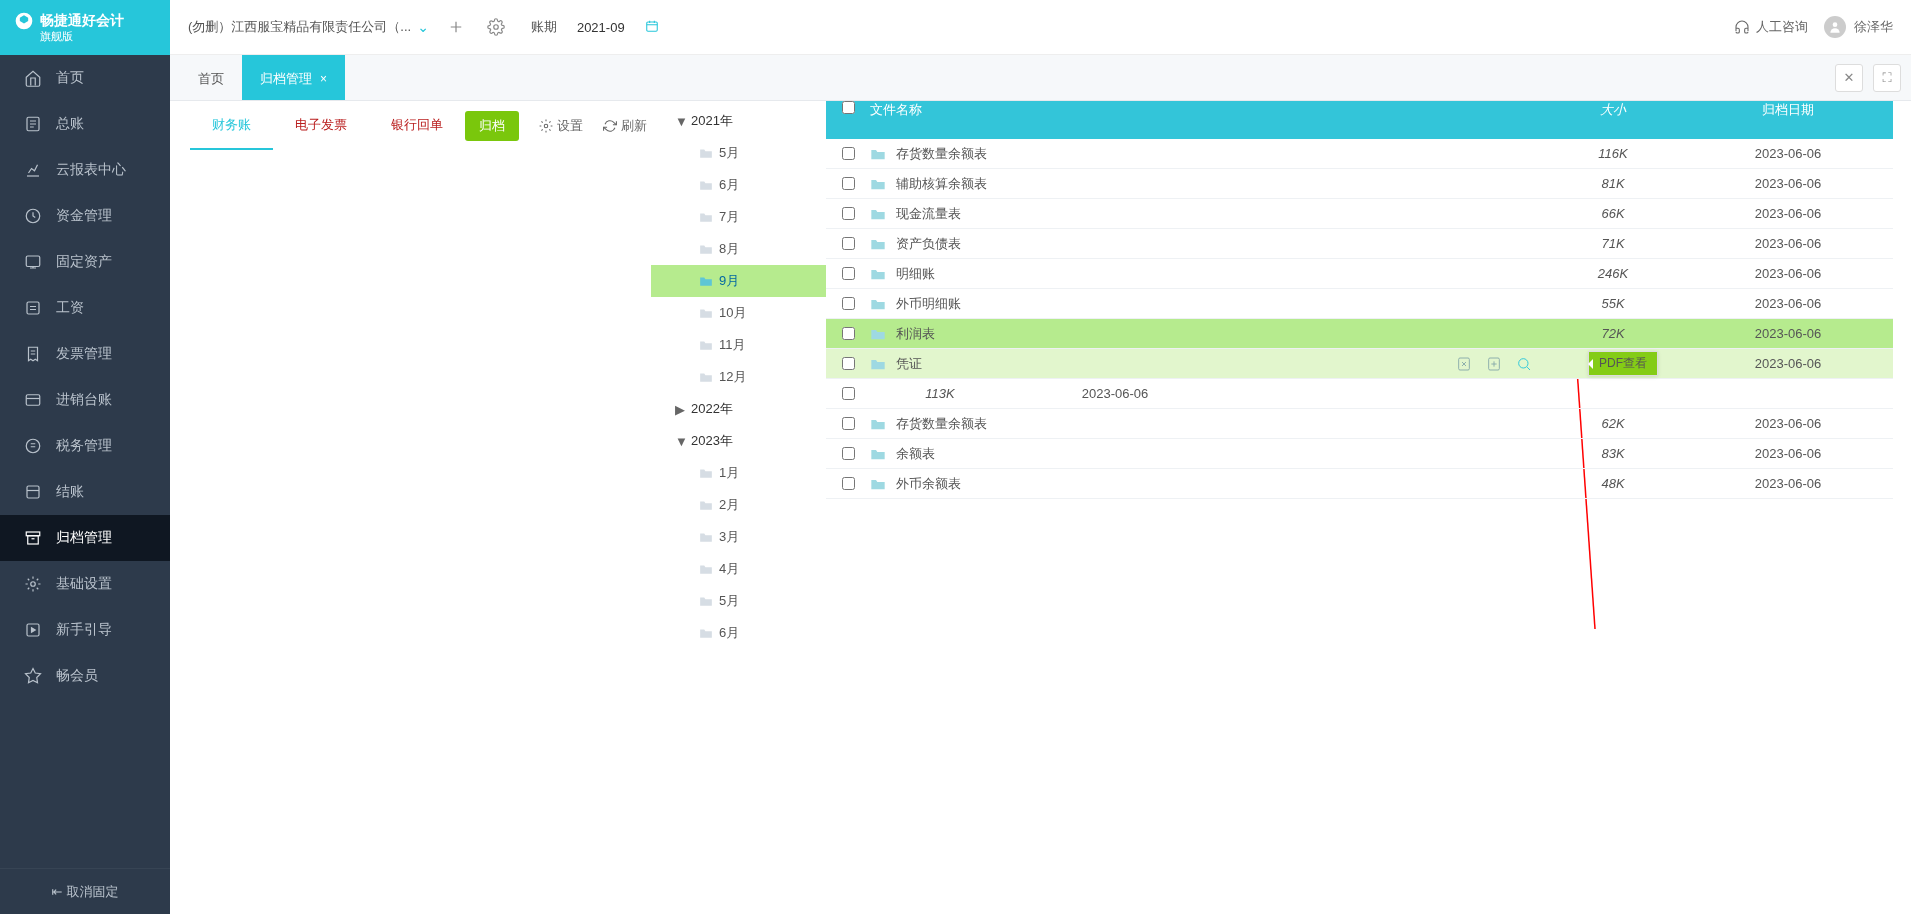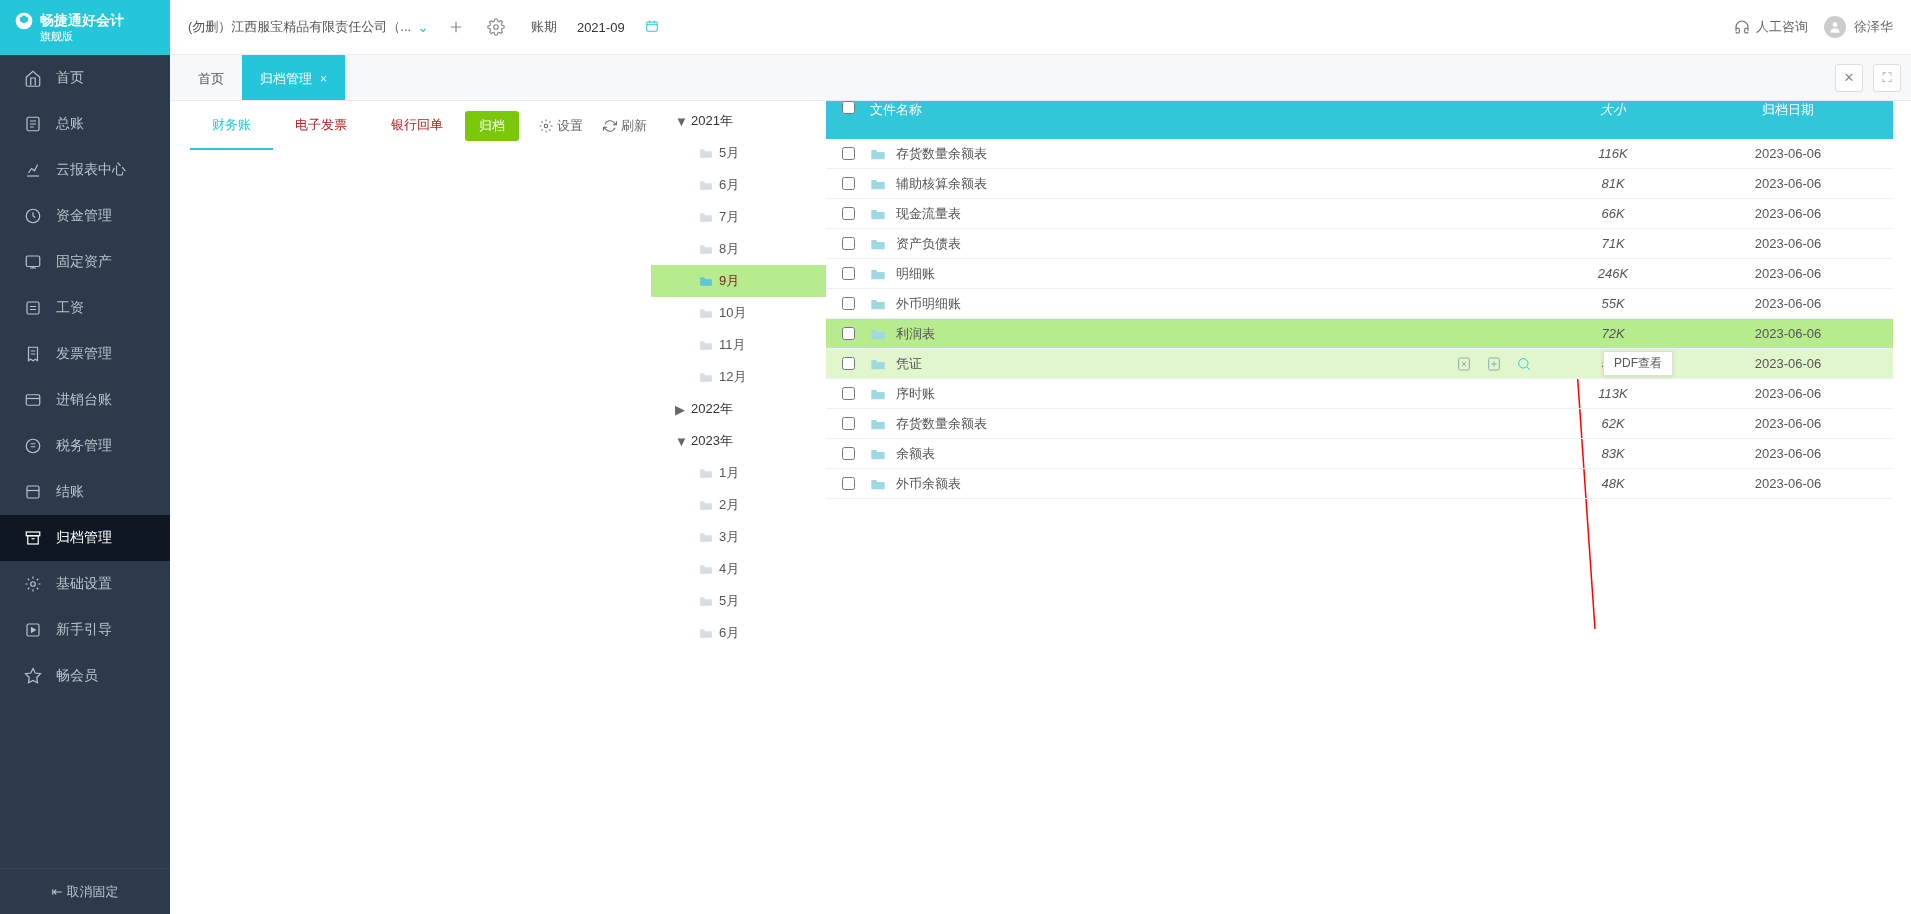--- a/index.html
+++ b/index.html
@@ -56,21 +56,21 @@
     .link-btn svg { width: 14px; height: 14px; stroke: currentColor; fill: none; stroke-width: 1.8; }
     .subtab-actions { display: flex; align-items: center; gap: 20px; padding-right: 4px; }
 
     .workspace { flex: 1; display: flex; min-height: 0; }
 
     
     .tree { width: 175px; flex-shrink: 0; padding-top: 4px; }
     .tree-item { height: 32px; display: flex; align-items: center; cursor: pointer; padding-left: 24px; gap: 6px; color: #555; }
     .tree-item.year { padding-left: 24px; font-weight: 500; color: #333; }
     .tree-item.month { padding-left: 48px; }
-    .tree-item.selected { background: #b6eb8e; color: #7f1d1d; }
+    .tree-item.selected { background: #b6eb8e; color: #0369a1; }
     .folder-ic { width: 14px; height: 12px; display: inline-block; }
     .folder-ic svg { width: 14px; height: 12px; }
     .caret { width: 10px; text-align: center; color: #666; }
 
     
     .table-wrap { flex: 1; display: flex; flex-direction: column; min-width: 0; }
     .thead { background: #33c5d9; color: #fff; height: 38px; display: flex; align-items: flex-start; font-size: 13px; font-weight: 500; }
     .col-check { width: 44px; display: flex; justify-content: center; }
     .col-name { flex: 1; display: flex; align-items: center; gap: 10px; }
     .col-size { width: 140px; text-align: center; font-style: italic; }
@@ -79,21 +79,21 @@
     .trow { height: 30px; display: flex; align-items: center; border-bottom: 1px solid #eef1f4; color: #555; font-size: 13px; position: relative; }
     .trow.hl1 { background: #b6eb8e; }
     .trow.hl2 { background: #e2f6cd; }
     .trow .col-check input { cursor: pointer; }
     .ficon { width: 16px; height: 14px; display: inline-block; }
     .ficon svg { width: 16px; height: 14px; }
     .row-actions { position: absolute; right: 360px; display: flex; align-items: center; gap: 12px; }
     .ract { width: 18px; height: 18px; display: flex; align-items: center; justify-content: center; color: #8aa; cursor: pointer; }
     .ract:last-child { color: #26c6da; }
     .ract svg { width: 16px; height: 16px; stroke: currentColor; fill: none; stroke-width: 1.4; }
-    .tooltip { position: absolute; right: 220px; background: #ffffff; border: 1px solid #ddd; box-shadow: 0 1px 4px rgba(0,0,0,0.1); padding: 3px 10px; font-size: 12px; color: #555; }
+    .tooltip { position: absolute; right: 235px; background: #84cc16; border: 1px solid #ddd; box-shadow: 0 1px 4px rgba(0,0,0,0.1); padding: 3px 10px; font-size: 12px; color: #555; }
     .tooltip::before { content: ""; position: absolute; left: -6px; top: 50%; transform: translateY(-50%); border: 5px solid transparent; border-right-color: #fff; }
 
     .arrow-anno { position: absolute; pointer-events: none; }
 
     input[type="checkbox"] { width: 13px; height: 13px; }
   </style>
 </head>
 <body>
 
 <div class="app">
@@ -574,26 +574,20 @@
                       <path d="M21 21l-4.3-4.3"></path>
                     </svg>
                   </span>
                 </span>
                 <span class="tooltip">PDF查看</span>
               </div>
               <div class="trow">
                 <span class="col-check">
                   <input type="checkbox" style="">
                 </span>
-                <span class="col-name">
-                  <span class="ficon"><svg viewBox="0 0 24 20">
-                      <path fill="#9ed9e2" d="M2 4h7l2 3h11v11H2z"></path>
-                    </svg></span>
-                  <span>序时账</span>
-                </span>
                 <span class="col-size">113K</span>
                 <span class="col-date">2023-06-06</span>
               </div>
               <div class="trow">
                 <span class="col-check">
                   <input type="checkbox" style="">
                 </span>
                 <span class="col-name">
                   <span class="ficon"><svg viewBox="0 0 24 20">
                       <path fill="#9ed9e2" d="M2 4h7l2 3h11v11H2z"></path>

